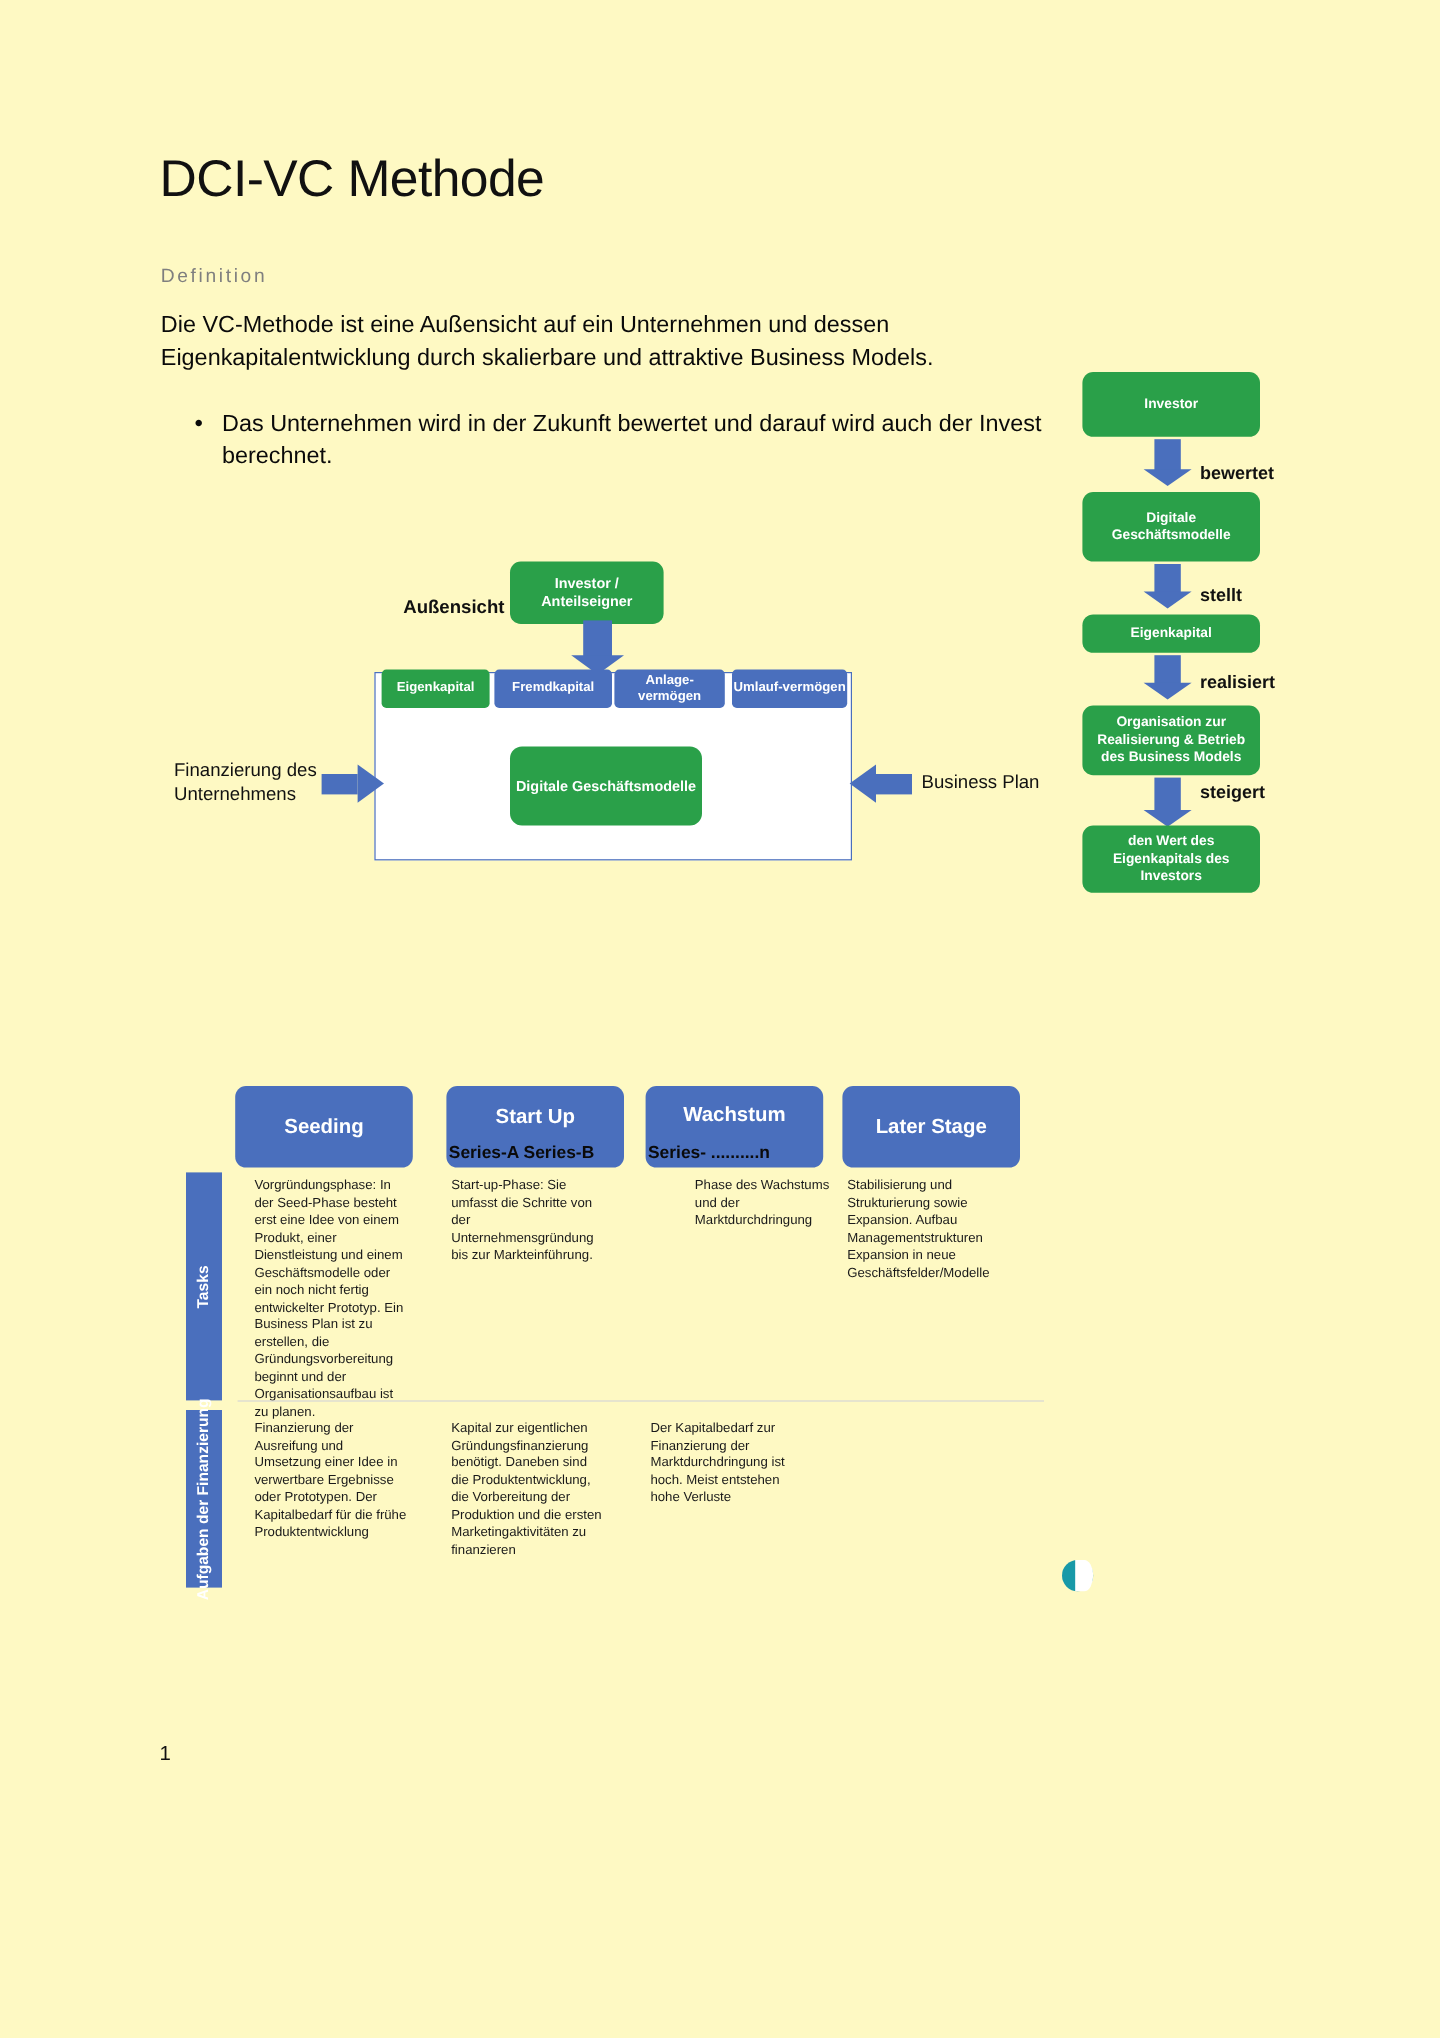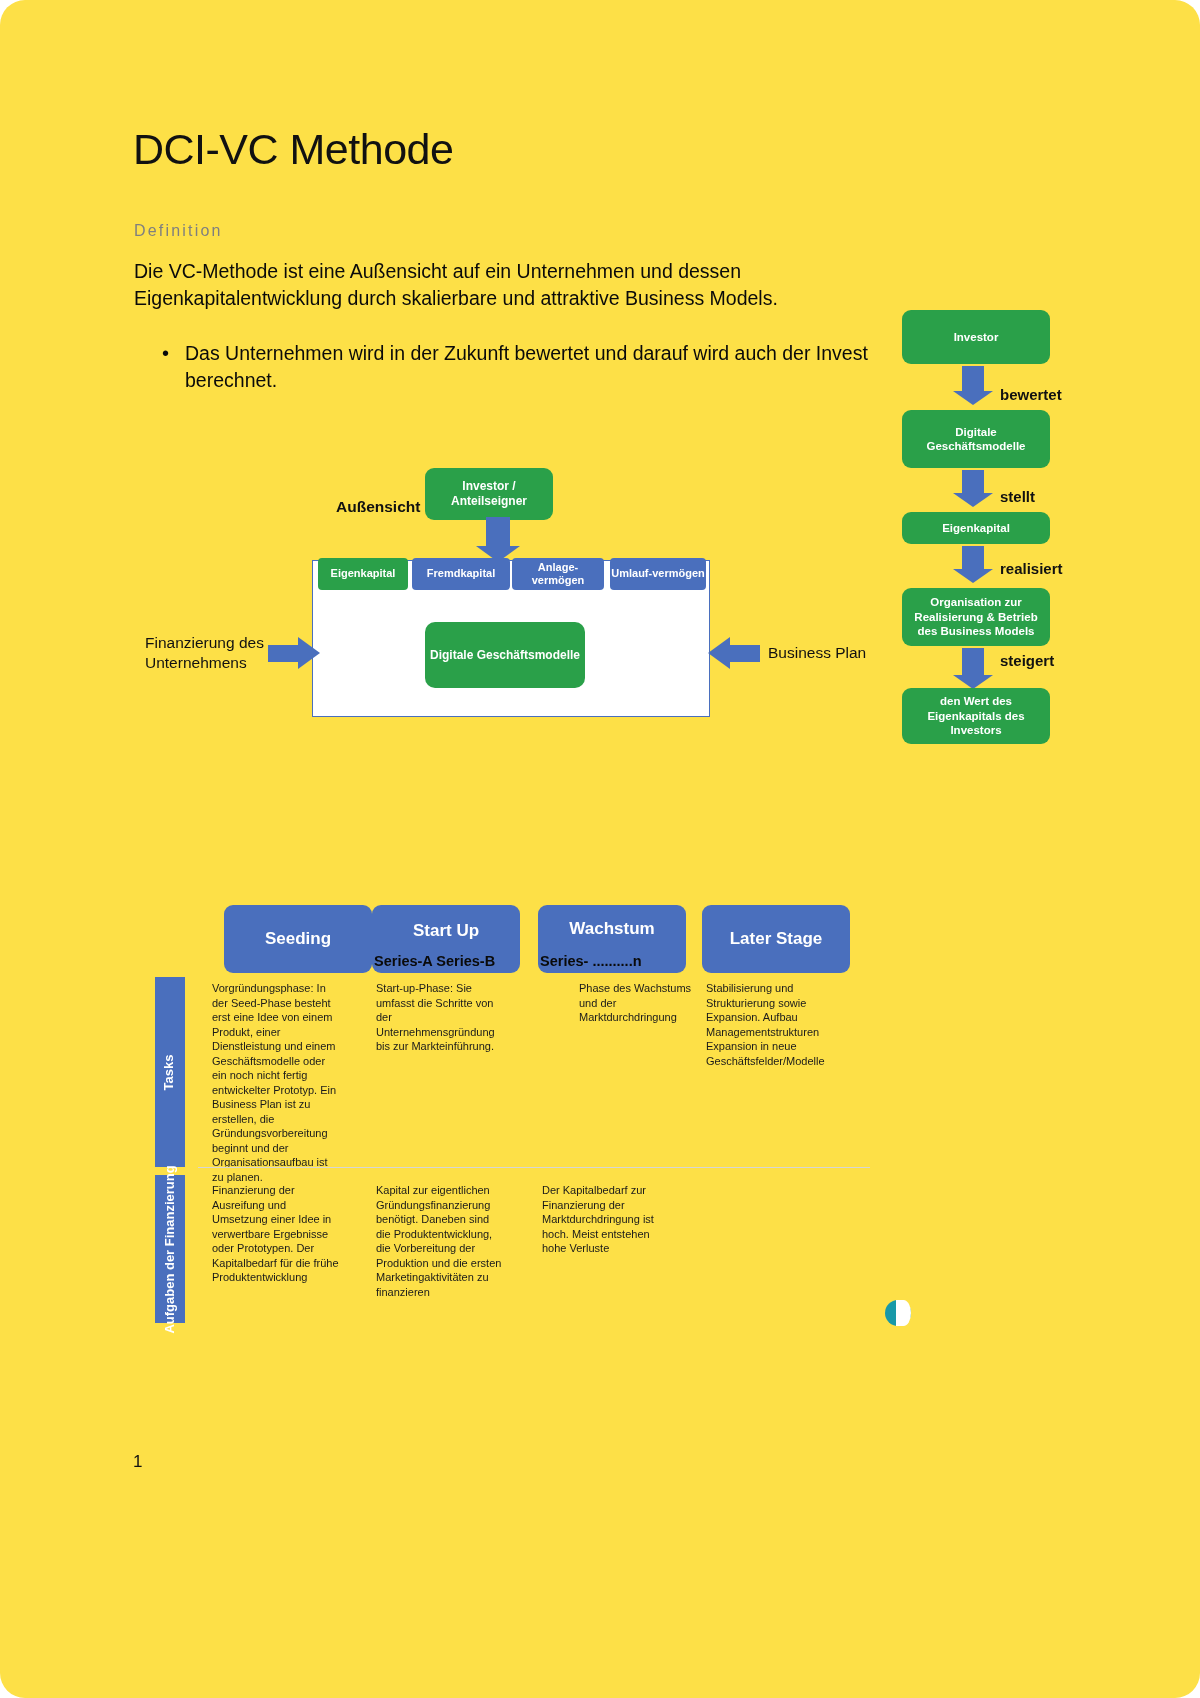--- a/index.html
+++ b/index.html
@@ -8,23 +8,22 @@
     background: #ffffff;
   }
   body {
     font-family: "Liberation Sans", sans-serif;
     color: #000000;
   }
   .page {
     position: relative;
     width: 1200px;
     height: 1698px;
-    background: #fde047;
+    background: #fef9c3;
     overflow: hidden;
-    border-radius: 25px;
   }
 
   
   .doc-title {
     position: absolute;
     left: 133px;
     top: 125px;
     font-size: 43px;
     font-weight: 400;
     letter-spacing: -0.5px;
@@ -331,21 +330,21 @@
     <div class="plain-label" style="left:5px; top:178px; width:120px;">Finanzierung des Unternehmens</div>
     <div class="side-arrow left" style="left:128px; top:190px;"></div>
 
     <div class="side-arrow right" style="left:590px; top:190px;"></div>
     <div class="plain-label" style="left:628px; top:188px; white-space:nowrap;">Business Plan</div>
   </div>
 
 
   <div id="phases">
 
-    <div class="phase-header blue-box" style="left:74px; width:148px;">Seeding</div>
+    <div class="phase-header blue-box" style="left:46px; width:148px;">Seeding</div>
     <div class="phase-header blue-box" style="left:222px; width:148px; align-items:flex-start; padding-top:16px;">Start Up</div>
     <div class="phase-sub" style="left:224px; top:58px;">Series-A     Series-B</div>
     <div class="phase-header blue-box" style="left:388px; width:148px; align-items:flex-start; padding-top:14px;">Wachstum</div>
     <div class="phase-sub" style="left:390px; top:58px;text-align:right;">Series- ..........n</div>
     <div class="phase-header blue-box" style="left:552px; width:148px;">Later Stage</div>
 
     <div class="side-tab" style="top:82px; height:190px;">
       <span>Tasks</span>
     </div>
     <div class="side-tab" style="top:280px; height:148px;">

